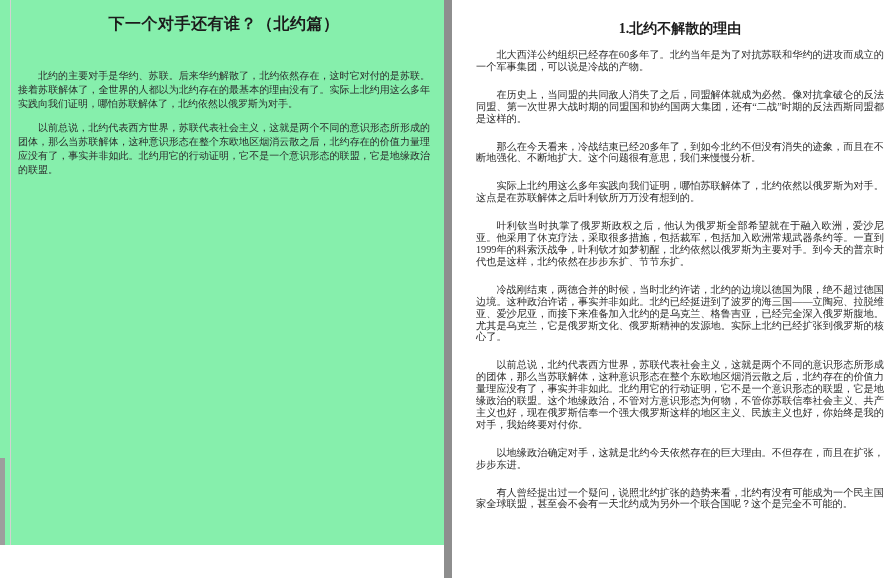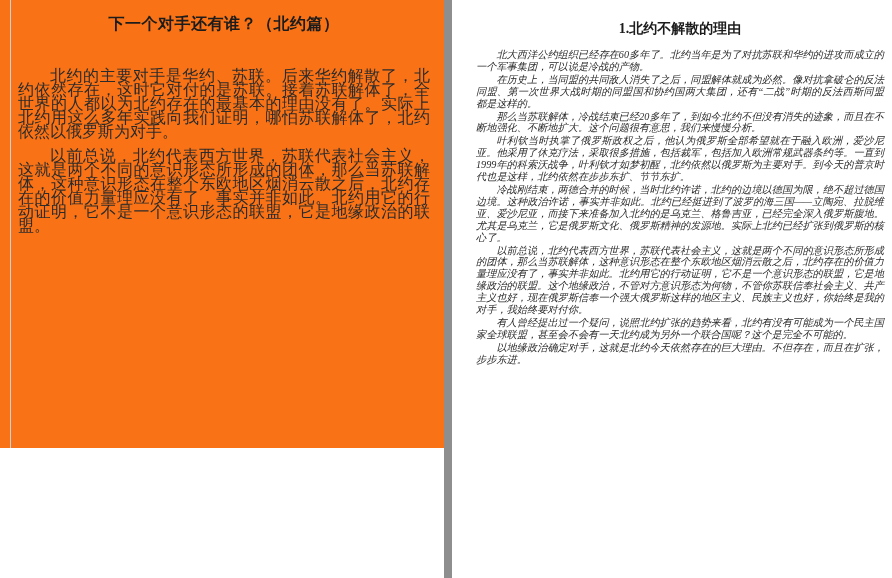--- a/index.html
+++ b/index.html
@@ -12,22 +12,22 @@
     overflow: hidden;
     font-family: "Liberation Serif", "DejaVu Serif", serif;
     color: #2b2b2b;
   }
   .spread { display: flex; width: 100%; height: 100%; }
 
   
   .page-left {
     position: relative;
     width: 444px;
-    height: 448px;
-    background: #f97316;
+    height: 545px;
+    background: #86efac;
     padding: 0 14px 0 18px;
     overflow: hidden;
   }
   .edge-line {
     position: absolute;
     left: 10px; top: 0;
     width: 1px; height: 578px;
     background: #d2d2d2;
   }
   .scan-strip {
@@ -38,21 +38,21 @@
   }
   .doc-title {
     margin-top: 14px;
     font-size: 16px;
     font-weight: bold;
     text-align: center;
     color: #1c1c1c;
     letter-spacing: 0.5px;
   }
   .page-left p {
-    font-size: 16px;
+    font-size: 10px;
     line-height: 14px;
     text-align: justify;
     text-justify: inter-ideograph;
     text-indent: 2em;
   }
   .page-left p.first { margin-top: 34px; }
   .page-left p + p { margin-top: 10px; }
 
   
   .page-divider {
@@ -77,24 +77,23 @@
     font-weight: bold;
     text-align: center;
     color: #1c1c1c;
   }
   .page-right p {
     font-size: 10.2px;
     line-height: 11.9px;
     text-align: justify;
     text-justify: inter-ideograph;
     text-indent: 2em;
-    font-style: italic;
   }
   .page-right p.first { margin-top: 11px; }
-  .page-right p + p { margin-top: 1px; }
+  .page-right p + p { margin-top: 16px; }
 </style>
 </head>
 <body>
 
 <div class="screen">
   <div class="spread">
 
     <div class="page-left">
       <div class="edge-line"></div>
       <div class="scan-strip"></div>
@@ -102,22 +101,23 @@
       <p class="first">北约的主要对手是华约、苏联。后来华约解散了，北约依然存在，这时它对付的是苏联。接着苏联解体了，全世界的人都以为北约存在的最基本的理由没有了。实际上北约用这么多年实践向我们证明，哪怕苏联解体了，北约依然以俄罗斯为对手。</p>
       <p>以前总说，北约代表西方世界，苏联代表社会主义，这就是两个不同的意识形态所形成的团体，那么当苏联解体，这种意识形态在整个东欧地区烟消云散之后，北约存在的价值力量理应没有了，事实并非如此。北约用它的行动证明，它不是一个意识形态的联盟，它是地缘政治的联盟。</p>
     </div>
 
     <div class="page-divider"></div>
 
     <div class="page-right">
       <h2 class="section-heading">1.北约不解散的理由</h2>
       <p class="first">北大西洋公约组织已经存在60多年了。北约当年是为了对抗苏联和华约的进攻而成立的一个军事集团，可以说是冷战的产物。</p>
       <p>在历史上，当同盟的共同敌人消失了之后，同盟解体就成为必然。像对抗拿破仑的反法同盟、第一次世界大战时期的同盟国和协约国两大集团，还有“二战”时期的反法西斯同盟都是这样的。</p>
-      <p>那么当苏联解体，冷战结束已经20多年了，到如今北约不但没有消失的迹象，而且在不断地强化、不断地扩大。这个问题很有意思，我们来慢慢分析。</p>
+      <p>那么在今天看来，冷战结束已经20多年了，到如今北约不但没有消失的迹象，而且在不断地强化、不断地扩大。这个问题很有意思，我们来慢慢分析。</p>
+      <p>实际上北约用这么多年实践向我们证明，哪怕苏联解体了，北约依然以俄罗斯为对手。这点是在苏联解体之后叶利钦所万万没有想到的。</p>
       <p>叶利钦当时执掌了俄罗斯政权之后，他认为俄罗斯全部希望就在于融入欧洲，爱沙尼亚。他采用了休克疗法，采取很多措施，包括裁军，包括加入欧洲常规武器条约等。一直到1999年的科索沃战争，叶利钦才如梦初醒，北约依然以俄罗斯为主要对手。到今天的普京时代也是这样，北约依然在步步东扩、节节东扩。</p>
       <p>冷战刚结束，两德合并的时候，当时北约许诺，北约的边境以德国为限，绝不超过德国边境。这种政治许诺，事实并非如此。北约已经挺进到了波罗的海三国——立陶宛、拉脱维亚、爱沙尼亚，而接下来准备加入北约的是乌克兰、格鲁吉亚，已经完全深入俄罗斯腹地。尤其是乌克兰，它是俄罗斯文化、俄罗斯精神的发源地。实际上北约已经扩张到俄罗斯的核心了。</p>
       <p>以前总说，北约代表西方世界，苏联代表社会主义，这就是两个不同的意识形态所形成的团体，那么当苏联解体，这种意识形态在整个东欧地区烟消云散之后，北约存在的价值力量理应没有了，事实并非如此。北约用它的行动证明，它不是一个意识形态的联盟，它是地缘政治的联盟。这个地缘政治，不管对方意识形态为何物，不管你苏联信奉社会主义、共产主义也好，现在俄罗斯信奉一个强大俄罗斯这样的地区主义、民族主义也好，你始终是我的对手，我始终要对付你。</p>
+      <p>以地缘政治确定对手，这就是北约今天依然存在的巨大理由。不但存在，而且在扩张，步步东进。</p>
       <p>有人曾经提出过一个疑问，说照北约扩张的趋势来看，北约有没有可能成为一个民主国家全球联盟，甚至会不会有一天北约成为另外一个联合国呢？这个是完全不可能的。</p>
-      <p>以地缘政治确定对手，这就是北约今天依然存在的巨大理由。不但存在，而且在扩张，步步东进。</p>
     </div>
 
   </div>
 </div>
 
 </body></html>

